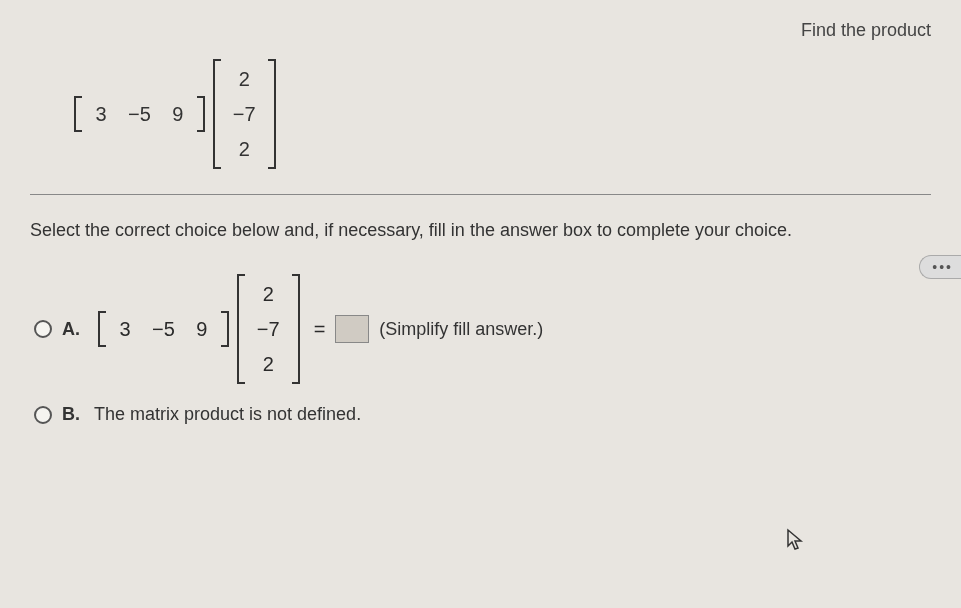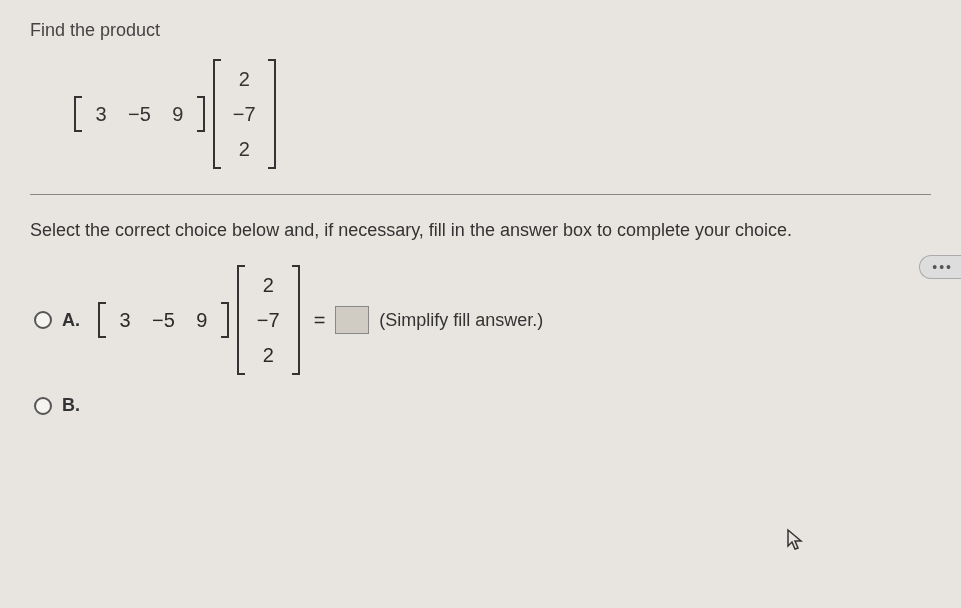--- a/index.html
+++ b/index.html
@@ -12,20 +12,21 @@
       position: relative;
       overflow: hidden;
     }
     .content {
       padding: 20px 30px;
     }
     .prompt-text {
       font-size: 18px;
       color: #444;
       margin-bottom: 18px;
+      text-align: right;
     }
     .matrix-display {
       display: flex;
       align-items: center;
       margin-left: 40px;
       margin-bottom: 25px;
       font-size: 20px;
       color: #333;
     }
     .matrix {
@@ -84,21 +85,21 @@
       border-right: none;
       border-radius: 14px 0 0 14px;
       padding: 3px 8px 3px 12px;
       font-size: 14px;
       color: #555;
       letter-spacing: 2px;
     }
     .instruction {
       font-size: 18px;
       color: #333;
-      margin-bottom: 24px;
+      margin-bottom: 33px;
     }
     .choice-row {
       display: flex;
       align-items: center;
       margin-bottom: 20px;
       margin-left: 4px;
     }
     .radio {
       width: 18px;
       height: 18px;
@@ -205,20 +206,21 @@
       </div>
       <span class="equals">=</span>
       <span class="answer-box"></span>
       <span class="hint">(Simplify fill answer.)</span>
     </div>
   </div>
 
   <div class="choice-row">
     <div class="radio"></div>
     <div class="choice-label">B.</div>
+    <div class="choice-b-text">The matrix product is not defined.</div>
   </div>
 </div>
 
 <div class="cursor">
   <svg width="20" height="24" viewBox="0 0 20 24">
       <path d="M2 2 L2 18 L6 14 L9 21 L12 20 L9 13 L15 13 Z" fill="none" stroke="#333" stroke-width="1.5"></path>
     </svg>
 </div>
 
 </body></html>

